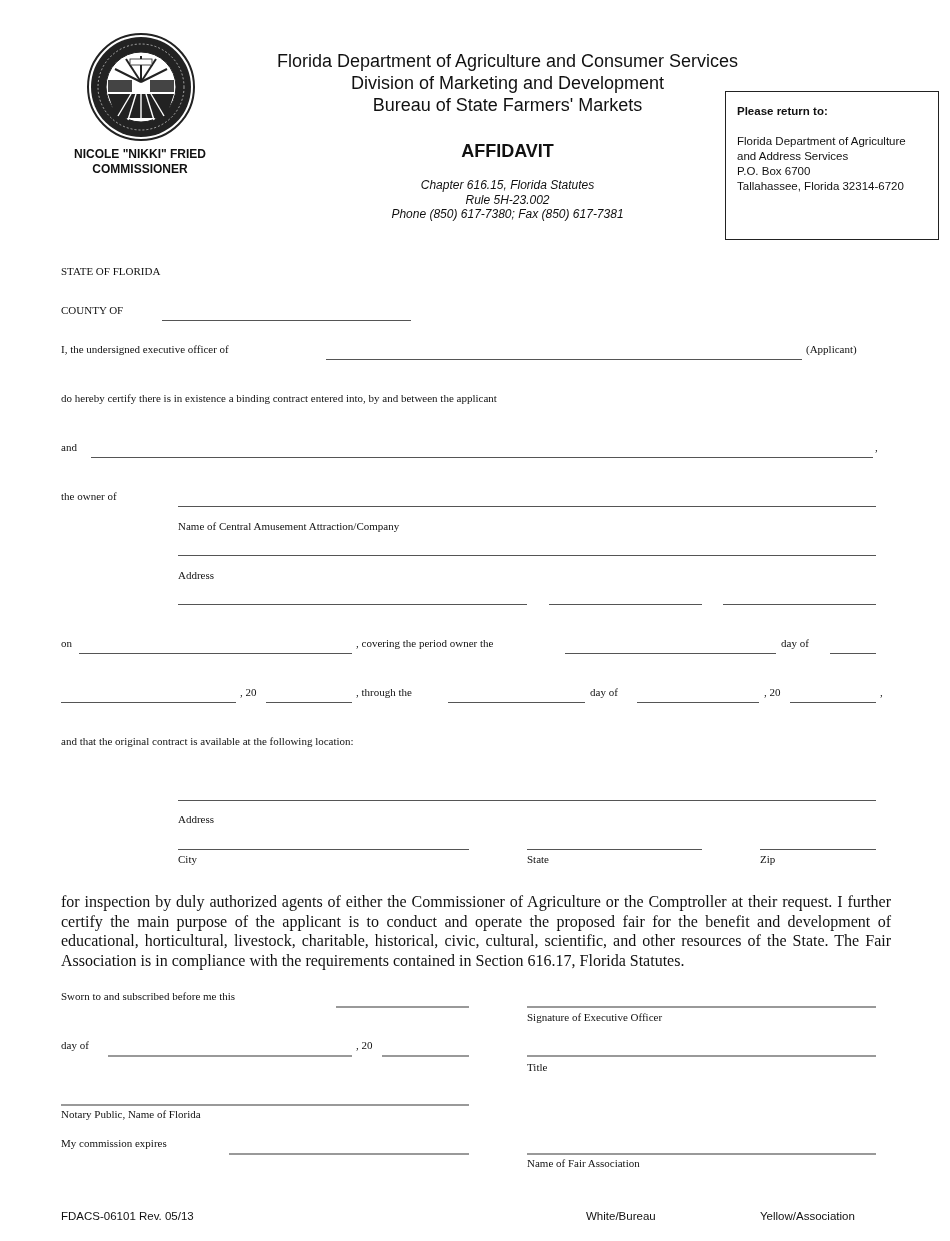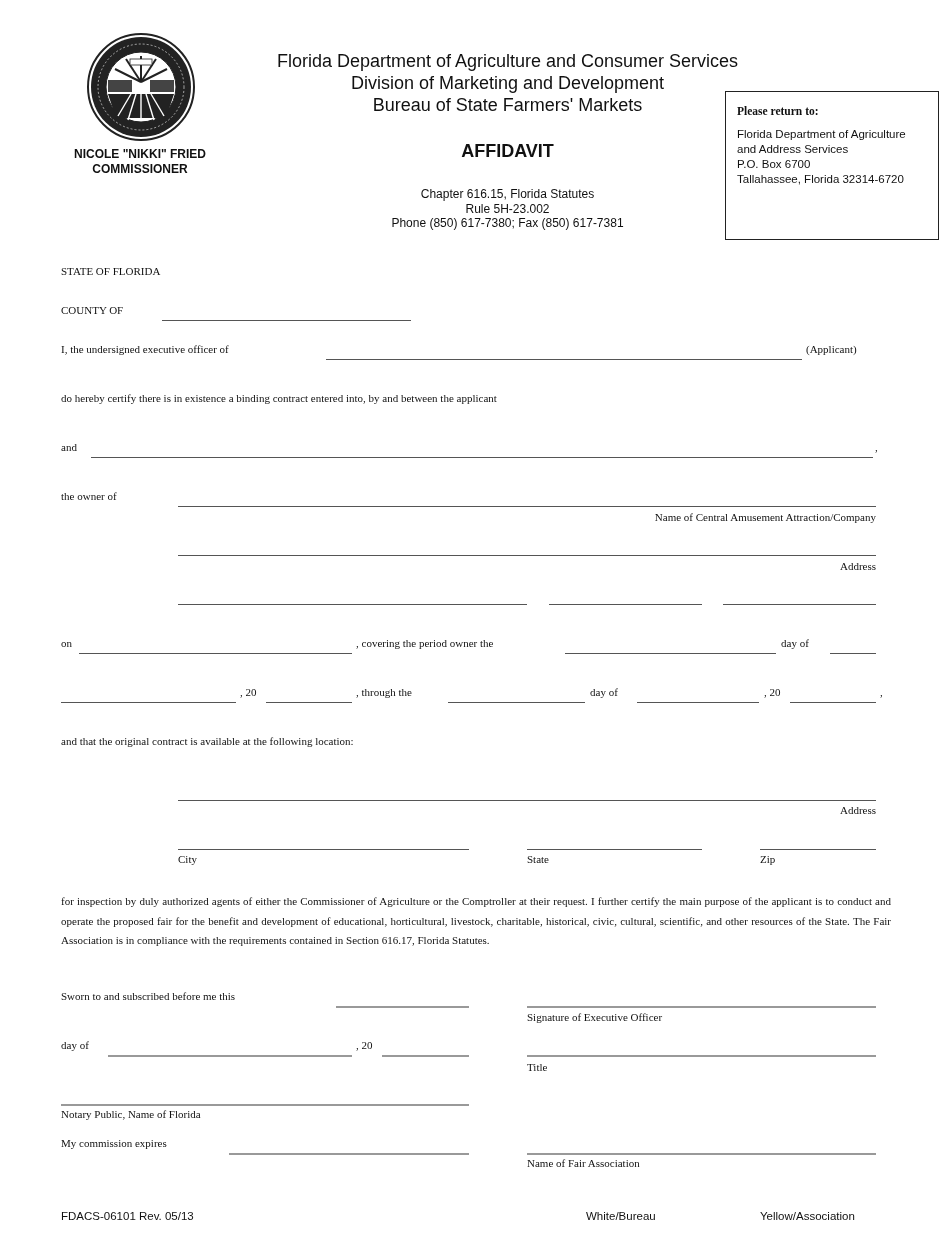--- a/index.html
+++ b/index.html
@@ -3,32 +3,32 @@
 <meta charset="utf-8">
 <style>
   html, body { margin: 0; padding: 0; background: #ffffff; }
   body { width: 950px; height: 1241px; position: relative; overflow: hidden; color: #111; }
   .abs { position: absolute; }
   .sans { font-family: "Liberation Sans", sans-serif; }
   .serif { font-family: "Liberation Serif", serif; }
   .line { position: absolute; height: 0; border-top: 1.5px solid #555; }
   .lgray { border-top-color: #999; border-top-width: 2px; }
   .t15 { font-size: 11px; }
-  .center { text-align: right; }
+  .center { text-align: left; margin-top: 9px; }
 
   
   .hdr { left: 230px; width: 555px; text-align: center; font-size: 18px; line-height: 22px; }
   .commissioner { left: 55px; width: 170px; text-align: center; font-size: 12px; font-weight: bold; line-height: 15px; }
   .affidavit { left: 230px; width: 555px; text-align: center; font-size: 18px; font-weight: bold; }
   .statute { left: 230px; width: 555px; text-align: center; font-size: 12px; line-height: 14.5px; }
 
   .returnbox { left: 725px; top: 91px; width: 214px; height: 149px; border: 1.5px solid #222; box-sizing: border-box; font-size: 11.5px; line-height: 15px; padding: 12px 0 0 11px; }
-  .returnbox .title { font-weight: bold; margin-bottom: 8px; font-family: Liberation Serif, serif; }
+  .returnbox .title { font-weight: bold; margin-bottom: 15px; }
 
-  .para { left: 61px; width: 830px; font-size: 11px; line-height: 19.5px; text-align: justify; }
+  .para { left: 61px; width: 830px; font-size: 16px; line-height: 19.5px; text-align: justify; }
   .footer { font-size: 11.5px; text-align: right; }
 </style>
 </head>
 <body>
 
 <div class="abs" style="left:86px; top:32px; width:110px; height:110px;">
   <svg width="110" height="110" viewBox="0 0 110 110">
     <circle cx="55" cy="55" r="53" fill="#fff" stroke="#222" stroke-width="2"></circle>
     <circle cx="55" cy="55" r="50" fill="#222"></circle>
     <circle cx="55" cy="55" r="35" fill="#fff" stroke="#222" stroke-width="1"></circle>
@@ -64,21 +64,21 @@
 </div>
 
 <div class="abs sans hdr" style="top:50px;">
   <div>Florida Department of Agriculture and Consumer Services</div>
   <div>Division of Marketing and Development</div>
   <div>Bureau of State Farmers' Markets</div>
 </div>
 
 <div class="abs sans affidavit" style="top:141px;">AFFIDAVIT</div>
 
-<div class="abs sans statute" style="top:187px;">
+<div class="abs sans statute" style="top:178px;font-style:italic;">
   <div>Chapter 616.15, Florida Statutes</div>
   <div>Rule 5H-23.002</div>
   <div>Phone (850) 617-7380; Fax (850) 617-7381</div>
 </div>
 
 <div class="abs sans returnbox">
   <div class="title">Please return to:</div>
   <div>Florida Department of Agriculture</div>
   <div>and Address Services</div>
   <div>P.O. Box 6700</div>

